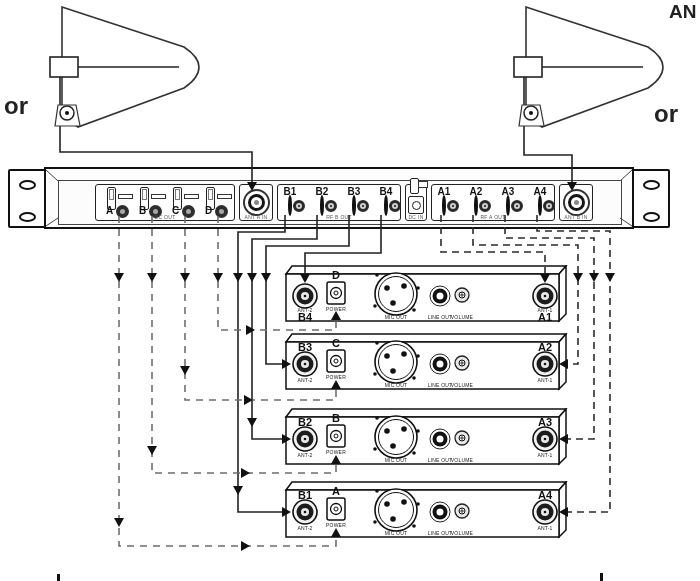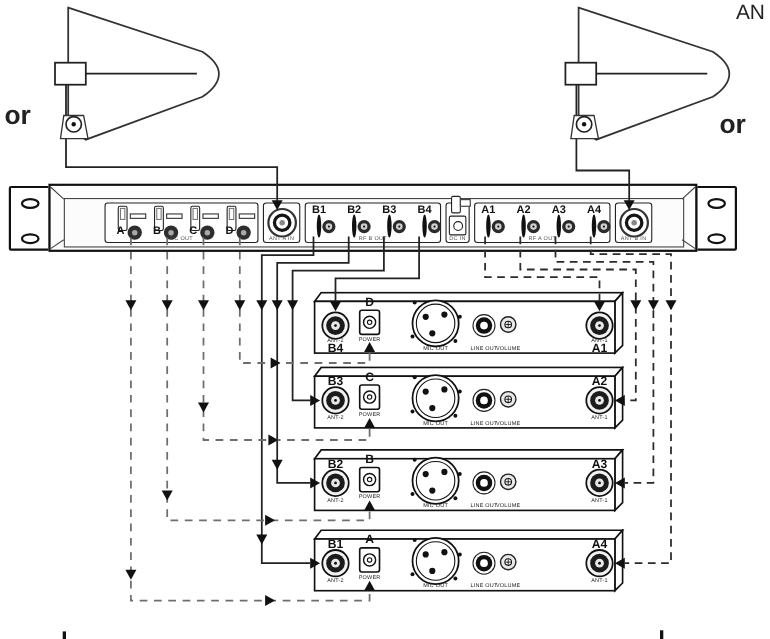--- a/index.html
+++ b/index.html
@@ -3,21 +3,21 @@
 <meta charset="utf-8">
 <style>
   html,body{margin:0;padding:0;background:#fff;}
   .stage{position:relative;width:700px;height:581px;background:#fff;overflow:hidden;
          font-family:"Liberation Sans",sans-serif;color:#111;}
   .abs{position:absolute;}
   
   .or{position:absolute;font-size:24px;font-weight:700;color:#222;}
   .orL{left:4px;top:92px;}
   .orR{left:654px;top:100px;}
-  .anlbl{position:absolute;left:669px;top:1px;font-size:19px;font-weight:400;color:#222;white-space:nowrap;}
+  .anlbl{position:absolute;left:669px;top:1px;font-size:19px;font-weight:700;color:#222;white-space:nowrap;}
   
   .ear{position:absolute;top:169px;width:38px;height:59px;border:2px solid #111;border-radius:2px;background:#fff;box-sizing:border-box;}
   .earL{left:8px;} .earR{left:632px;}
   .oval{position:absolute;left:9px;width:17px;height:10px;border:2px solid #111;border-radius:50%;box-sizing:border-box;}
   .ov1{top:9px;} .ov2{top:41px;}
   .chassis{position:absolute;left:44px;top:167px;width:590px;height:62px;border:2px solid #111;background:#fdfdfd;box-sizing:border-box;}
   .panel{position:absolute;left:12px;top:11px;width:564px;height:45px;border:1px solid #444;background:#fcfcfc;box-sizing:border-box;}
   .sec{position:absolute;top:3px;height:37px;border:1.5px solid #222;border-radius:3px;background:#fff;box-sizing:border-box;}
   .sec-dc{left:36px;width:140px;}
   .sec-anta{left:180px;width:34px;}

